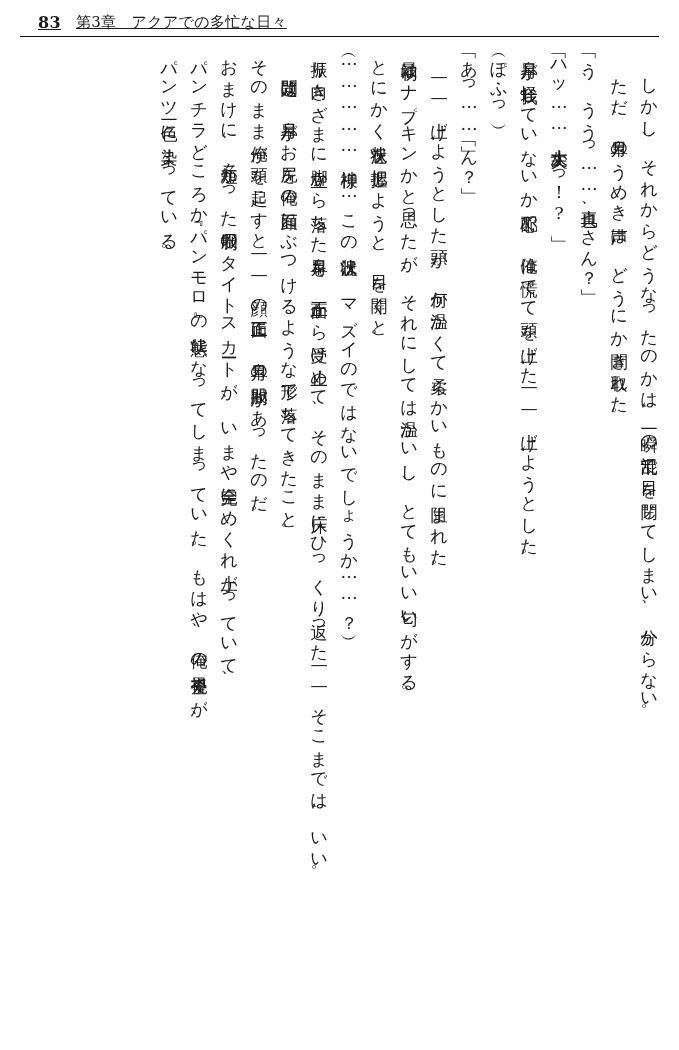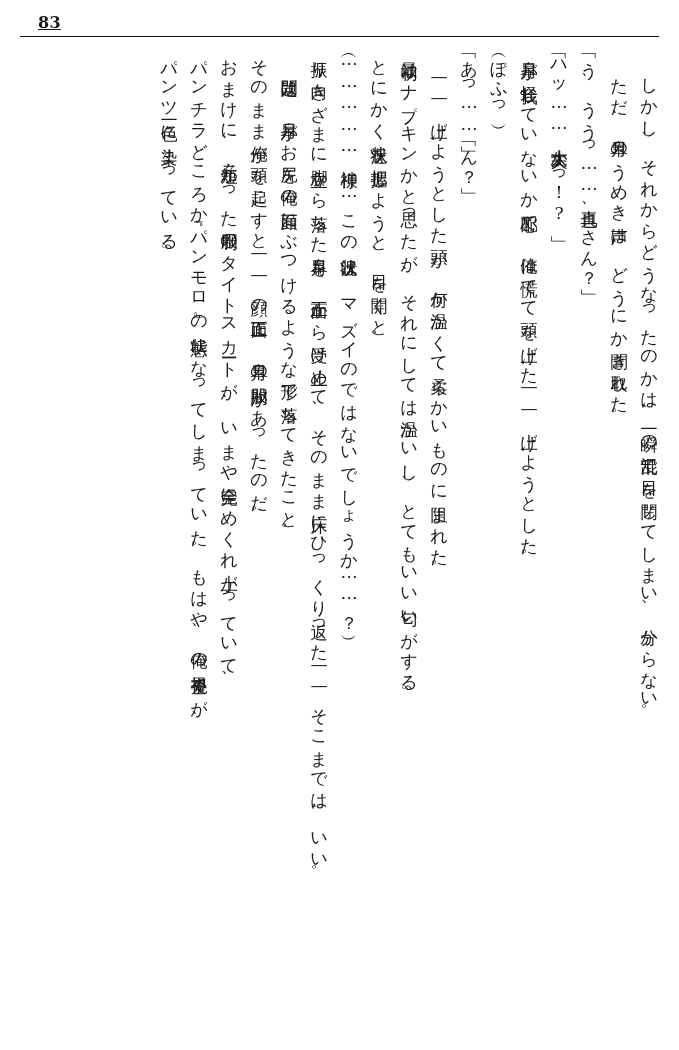--- a/index.html
+++ b/index.html
@@ -79,20 +79,21 @@
   }
   .vline.indent-1 { padding-top: 18px; }
 </style>
 </head>
 <body>
 
 <div class="page">
 
   <div class="header">
     <span class="page-num">83</span>
+    <span class="chapter-title">第3章　アクアでの多忙な日々</span>
   </div>
   <div class="header-rule"></div>
 
   <div class="body-area">
       <div class="vline indent-1">しかし、それからどうなったのかは、一瞬の混乱で目を閉じてしまい、分からない。</div>
       <div class="vline indent-1">ただ、皐月のうめき声は、どうにか聞き取れた。</div>
       <div class="vline">「う、ううっ……真也、さん？」</div>
       <div class="vline">「ハッ……大丈夫かっ!?」</div>
       <div class="vline">皐月が怪我していないか心配で、俺は慌てて頭を上げた——上げようとした。</div>
       <div class="vline">（ぽふっ）</div>

